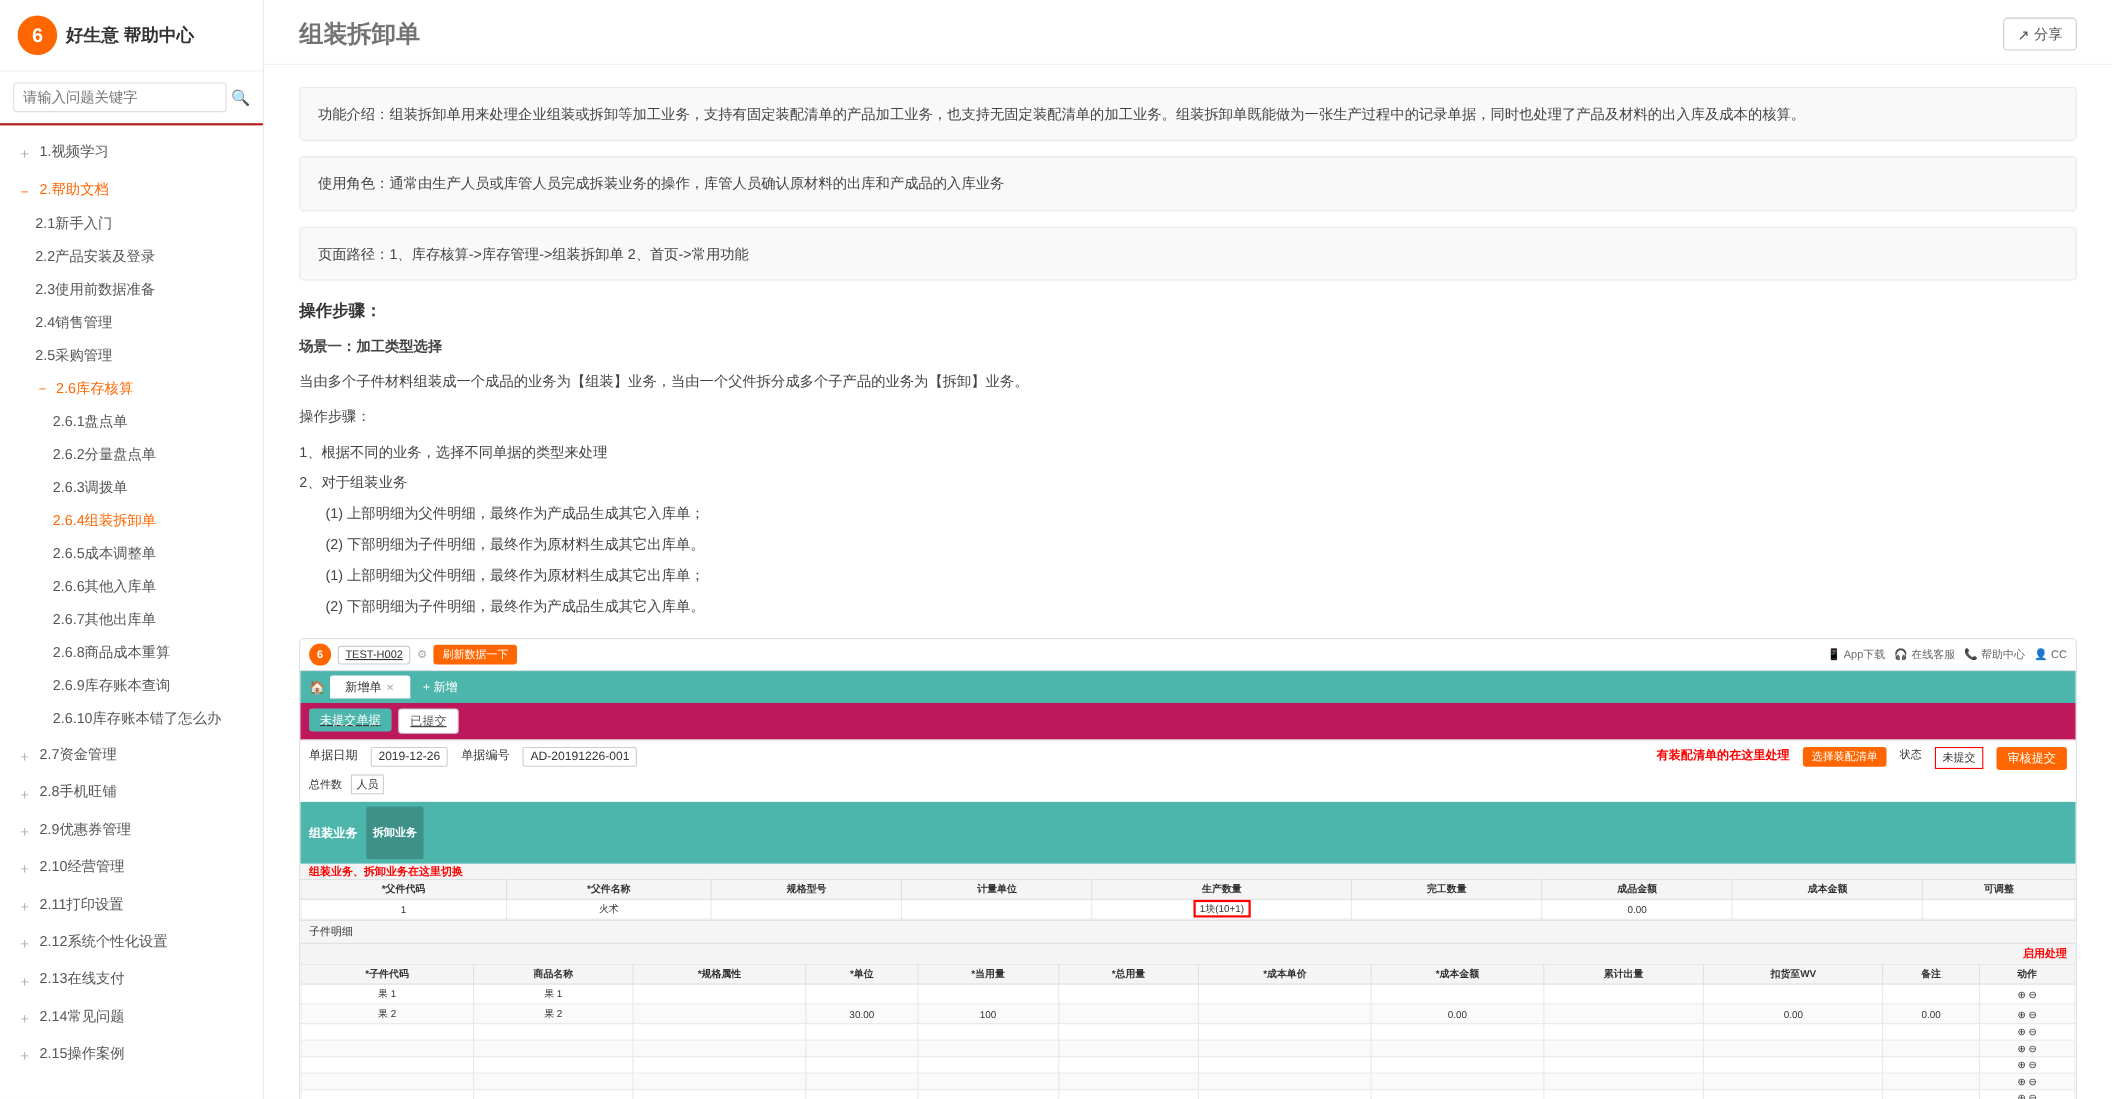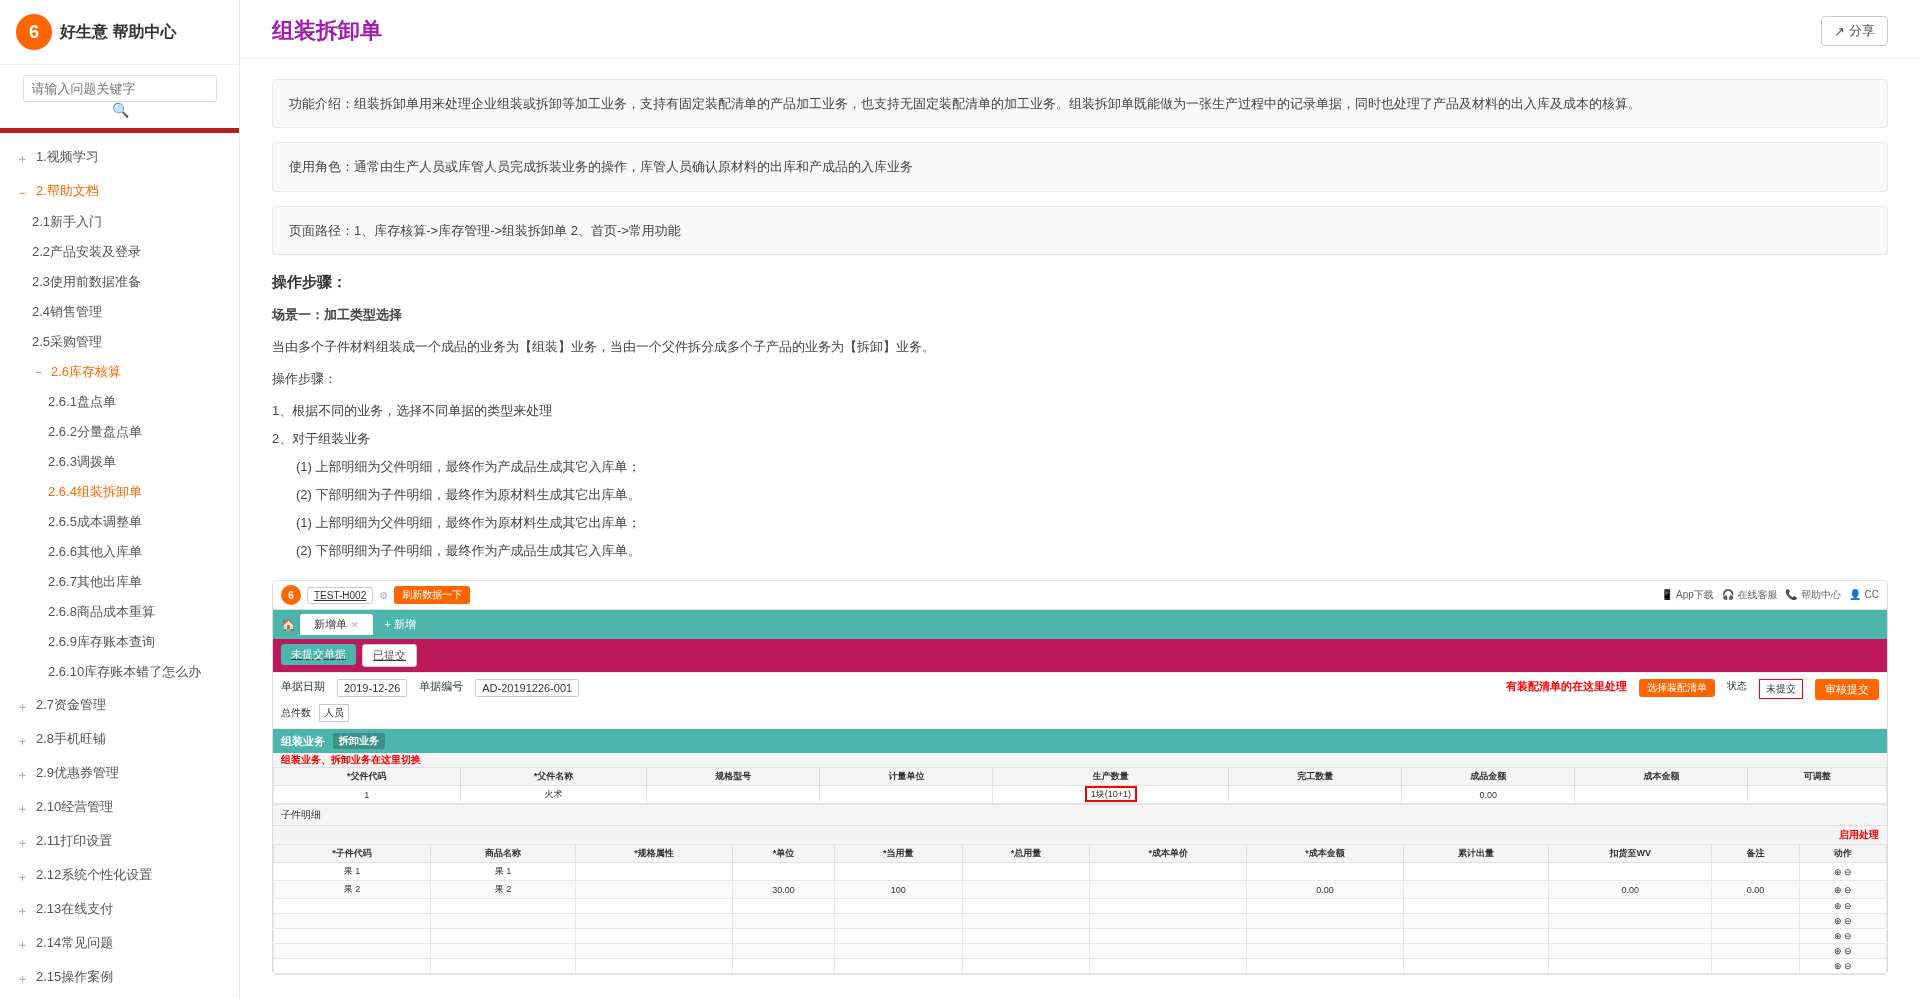--- a/index.html
+++ b/index.html
@@ -36,24 +36,23 @@
       margin-right: 8px;
       flex-shrink: 0;
     }
     .logo-text {
       font-size: 16px;
       font-weight: bold;
       color: #333;
     }
     .sidebar-search {
       padding: 10px 12px;
-      border-bottom: 5px solid #b91c1c;
+      border-bottom: 2px solid #b91c1c;
       display: flex;
       align-items: center;
-      flex-direction: column;
     }
     .sidebar-search input {
       flex: 1;
       border: 1px solid #ddd;
       border-radius: 3px;
       padding: 5px 8px;
       font-size: 13px;
       outline: none;
       color: #999;
     }
@@ -119,21 +118,21 @@
     .main-header {
       display: flex;
       align-items: center;
       justify-content: space-between;
       padding: 16px 32px 12px 32px;
       border-bottom: 1px solid #f0f0f0;
     }
     .page-title {
       font-size: 22px;
       font-weight: bold;
-      color: #a21caf;
+      color: #737373;
     }
     .share-btn {
       display: flex;
       align-items: center;
       border: 1px solid #ccc;
       border-radius: 4px;
       padding: 5px 12px;
       cursor: pointer;
       font-size: 13px;
       color: #555;
@@ -454,21 +453,21 @@
 
           <div style="display:flex;align-items:center;gap:8px;margin-top:4px;font-size:10px;">
             <span>总件数</span>
             <span style="border:1px solid #ccc;padding:1px 4px;font-size:10px;">人员</span>
           </div>
         </div>
 
         <div style="position:relative;">
           <div style="background:#4db6ac;color:#fff;padding:4px 8px;font-size:11px;font-weight:bold;display:flex;align-items:center;gap:8px;">
             <span>组装业务</span>
-            <span style="font-size:10px;background:rgba(0,0,0,0.2);padding:1px 6px;border-radius:2px;">拆卸业务</span>
+            <span style="font-size:10px;background:rgba(0,0,0,0.2);padding:17px 6px;border-radius:2px;">拆卸业务</span>
           </div>
           <span style="color:red;font-size:10px;font-weight:bold;margin-left:8px;">组装业务、拆卸业务在这里切换</span>
         </div>
 
         <div style="overflow-x:auto;background:#fff;">
           <table class="mock-table">
             <thead>
               <tr>
                 <th>*父件代码</th>
                 <th>*父件名称</th>

